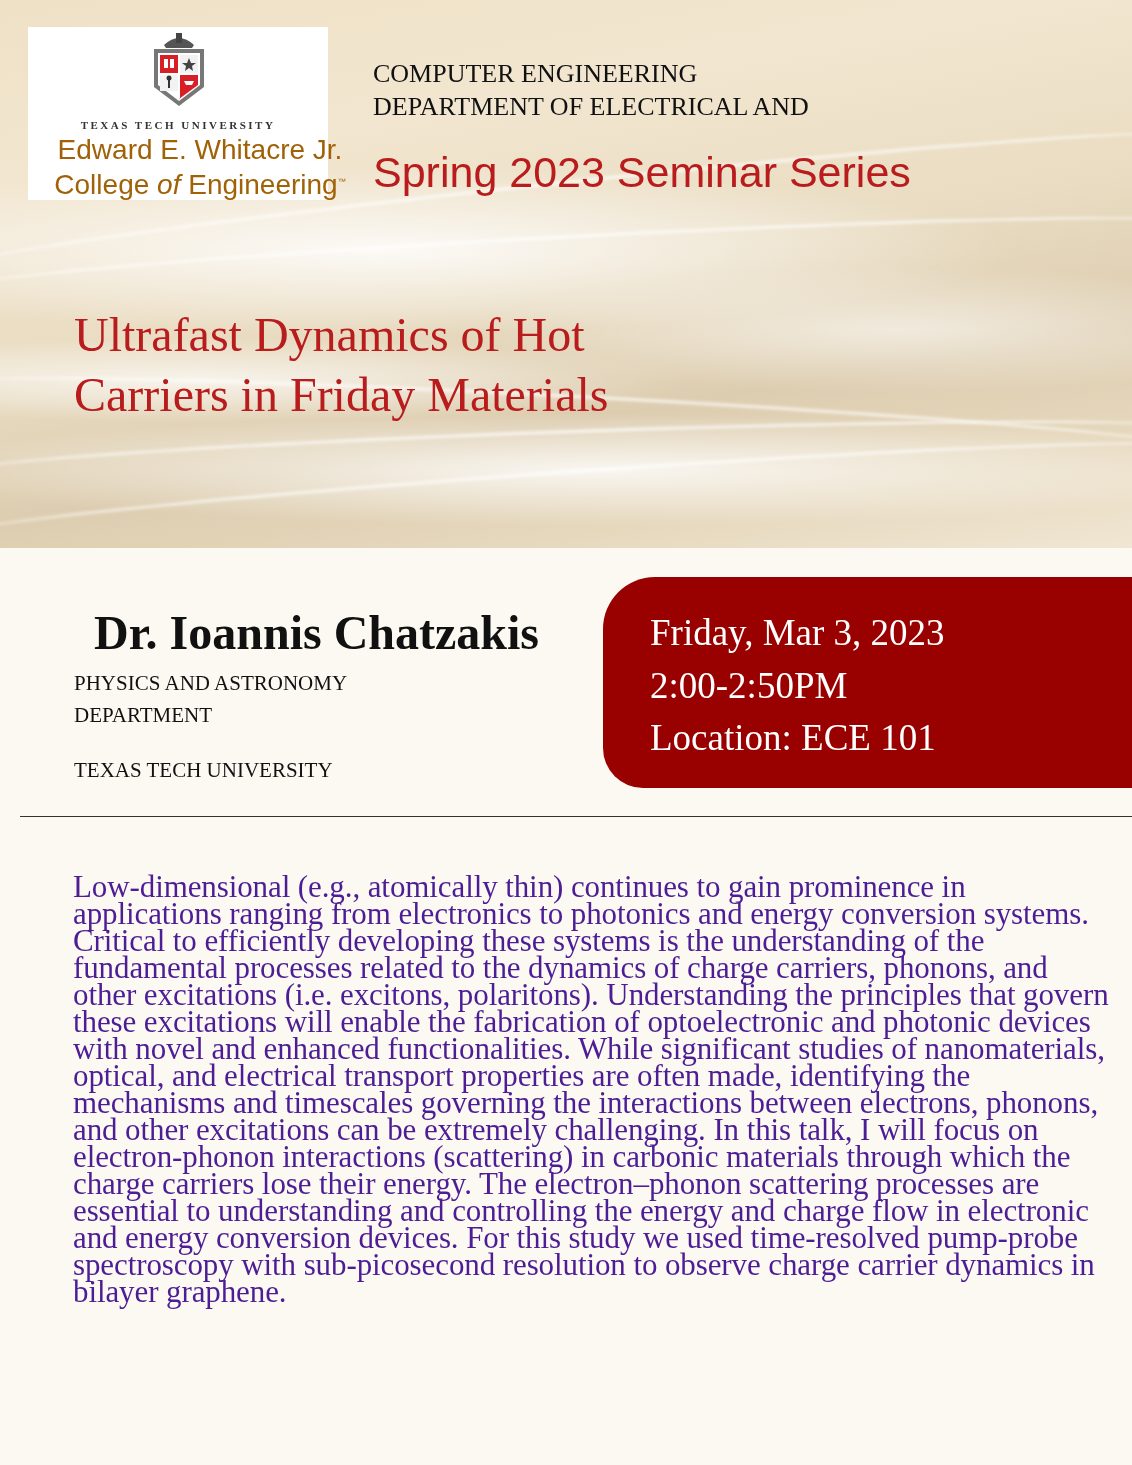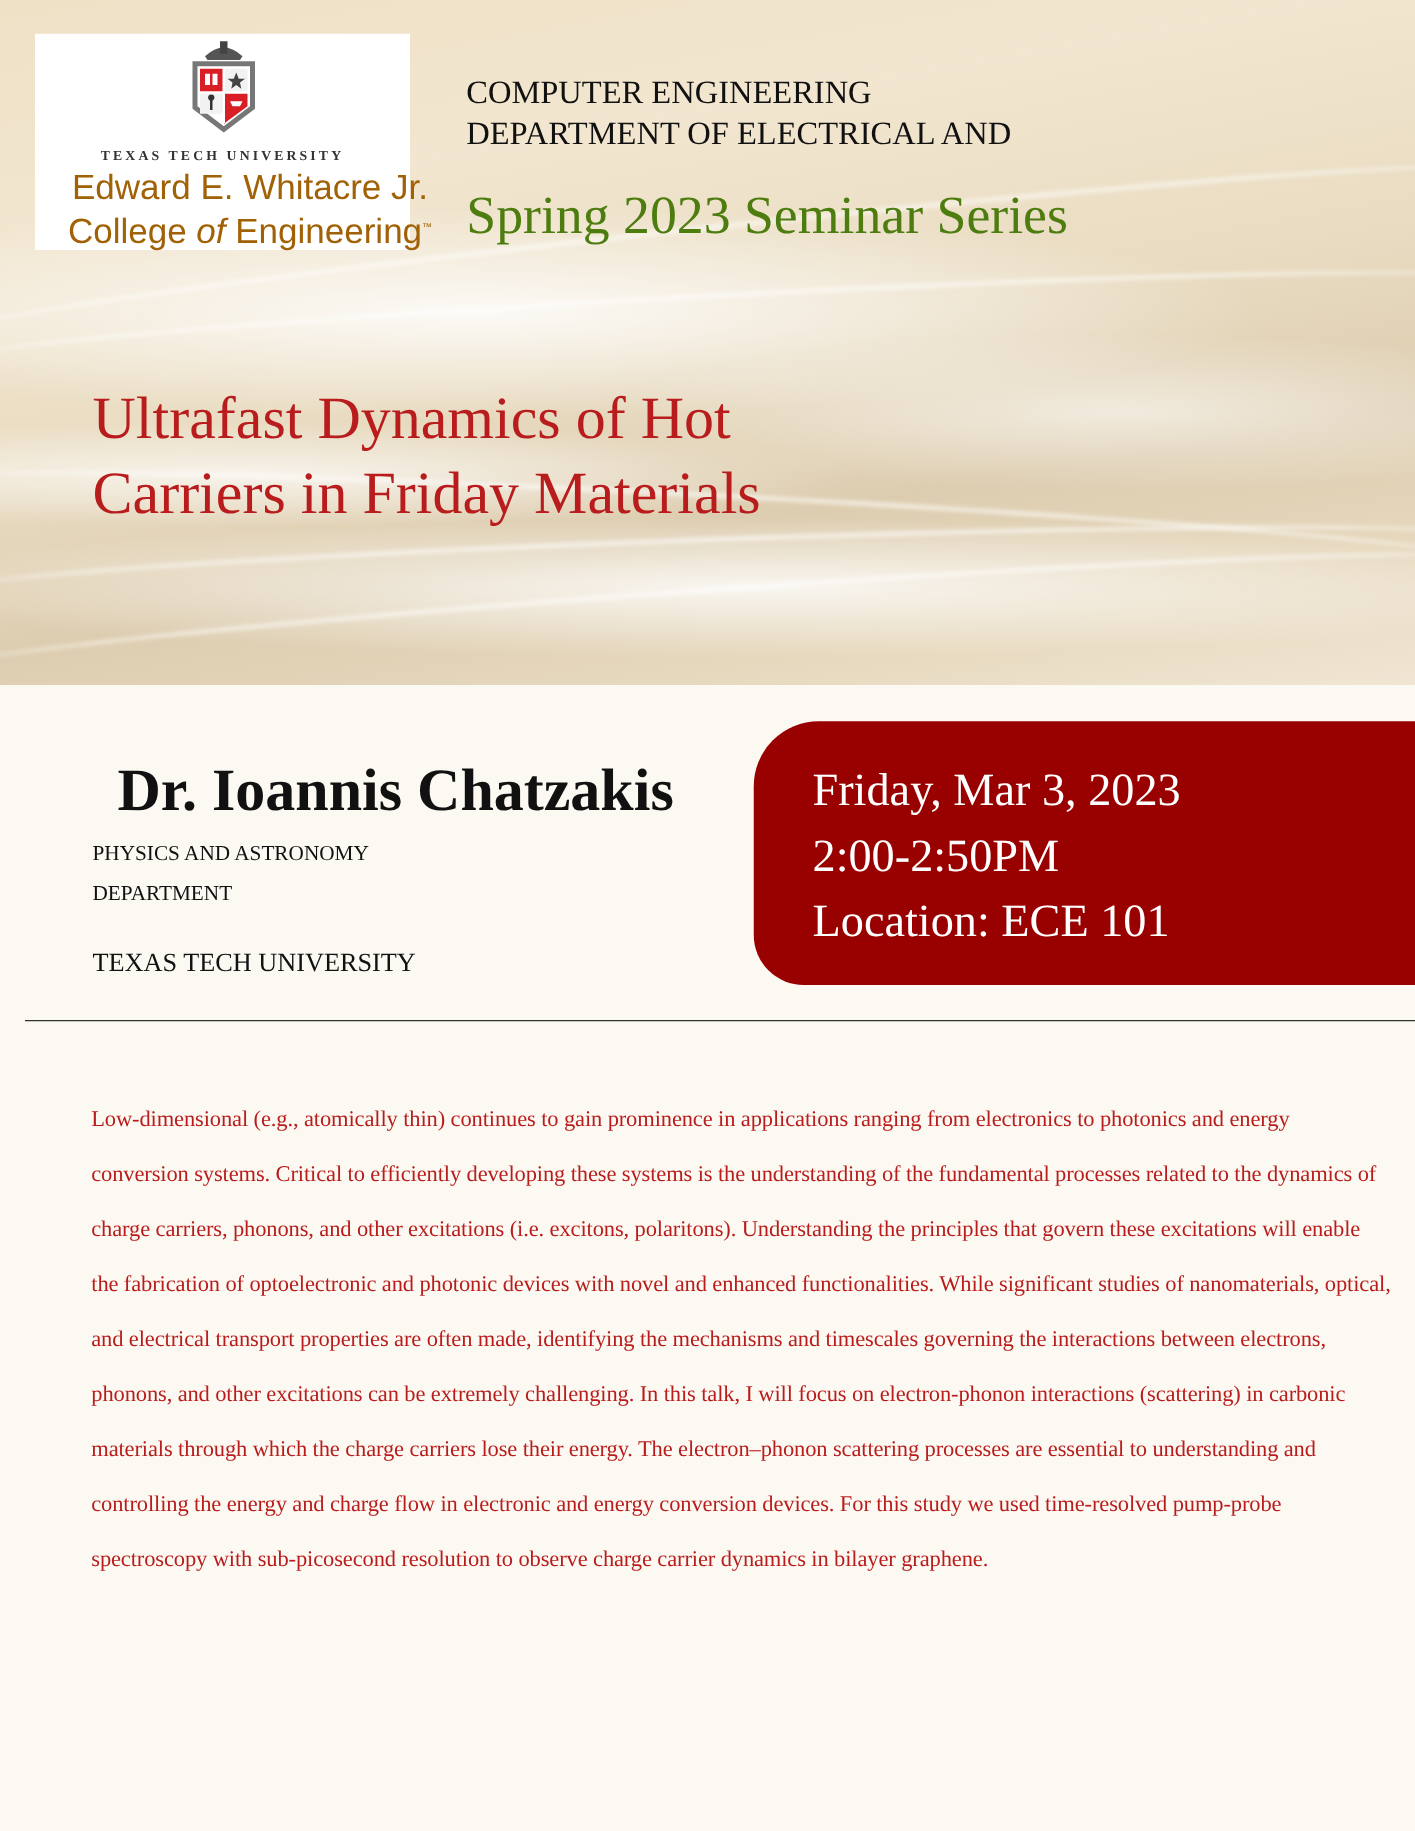--- a/index.html
+++ b/index.html
@@ -33,53 +33,53 @@
     font-family:Liberation Sans, sans-serif; font-size:28px; color:#a16207; line-height:30px;
   }
   .ttu-line1 { top:108px; }
   .ttu-line2 { top:140px; }
   .dept {
     position:absolute; left:373px; top:57px; width:620px;
     font-family:"Liberation Serif", serif; font-size:26px; line-height:33px; color:#111;
   }
   .series {
     position:absolute; left:373px; top:148px;
-    font-family:Liberation Serif, serif; font-size:43px; color:#4d7c0f;
+    font-family:Liberation Sans, sans-serif; font-size:43px; color:#b91c1c;
   }
   .talk-title {
     position:absolute; left:74px; top:305px; width:900px;
     font-family:"Liberation Serif", serif; font-size:48px; line-height:60px; color:#b91c1c;
   }
   .speaker-name {
     position:absolute; left:74px; top:605px;
     font-family:"Liberation Serif", serif; font-weight:bold; font-size:48px; color:#111;margin-left:20px;
   }
   .affil {
     position:absolute; left:74px; top:667px; width:380px;
-    font-family:"Liberation Serif", serif; font-size:17px; line-height:32px; color:#111;
+    font-family:"Liberation Serif", serif; font-size:21px; line-height:32px; color:#111;
   }
   .affil2 {
     position:absolute; left:74px; top:758px;
     font-family:"Liberation Serif", serif; font-size:21px; color:#111;
   }
   .event-box {
     position:absolute; left:603px; top:577px; width:540px; height:211px;
     background:#990000; border-radius:52px 0 0 40px;
   }
   .event-line {
     position:absolute; left:47px; font-family:"Liberation Serif", serif;
     font-size:37px; color:#ffffff; white-space:nowrap;
   }
   .divider {
     position:absolute; left:20px; top:816px; width:1112px; height:0;
     border-top:1.5px solid #333;
   }
   .abstract {
     position:absolute; left:73px; top:873px; width:1040px;
-    font-family:"Liberation Serif", serif; font-size:18px; line-height:44px; color:#b91c1c;
+    font-family:"Liberation Serif", serif; font-size:31px; line-height:27px; color:#4c1d95;
     letter-spacing:-0.1px;
   }
 </style>
 </head>
 <body>
 
 <div class="hero">
   <div class="wave" style="top:180px; transform:rotate(-6deg);"></div>
   <div class="wave" style="top:235px; transform:rotate(-3deg);"></div>
   <div class="wave" style="top:430px; transform:rotate(-2deg);"></div>

